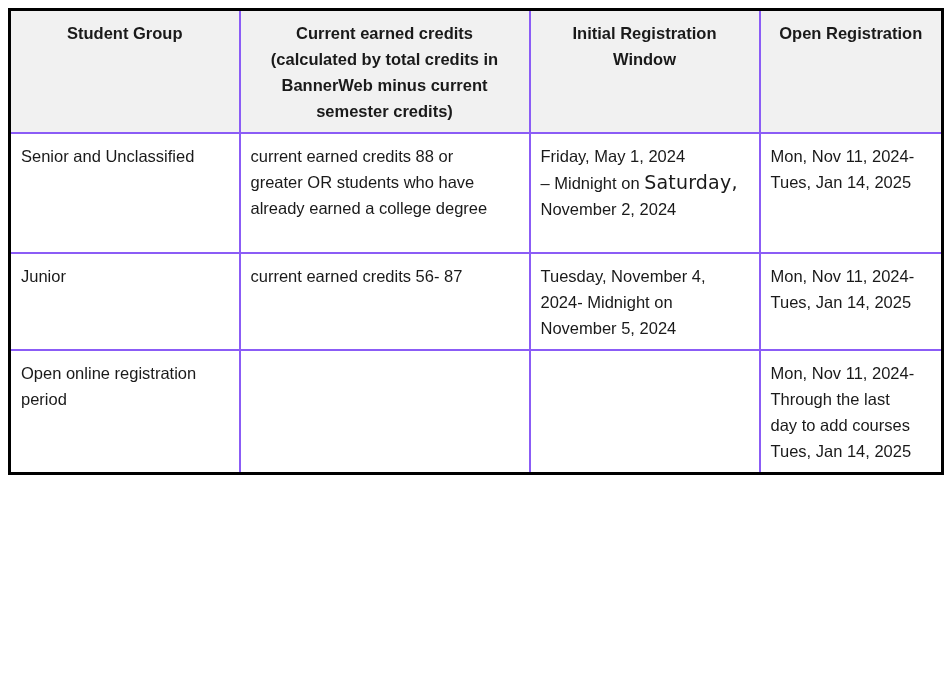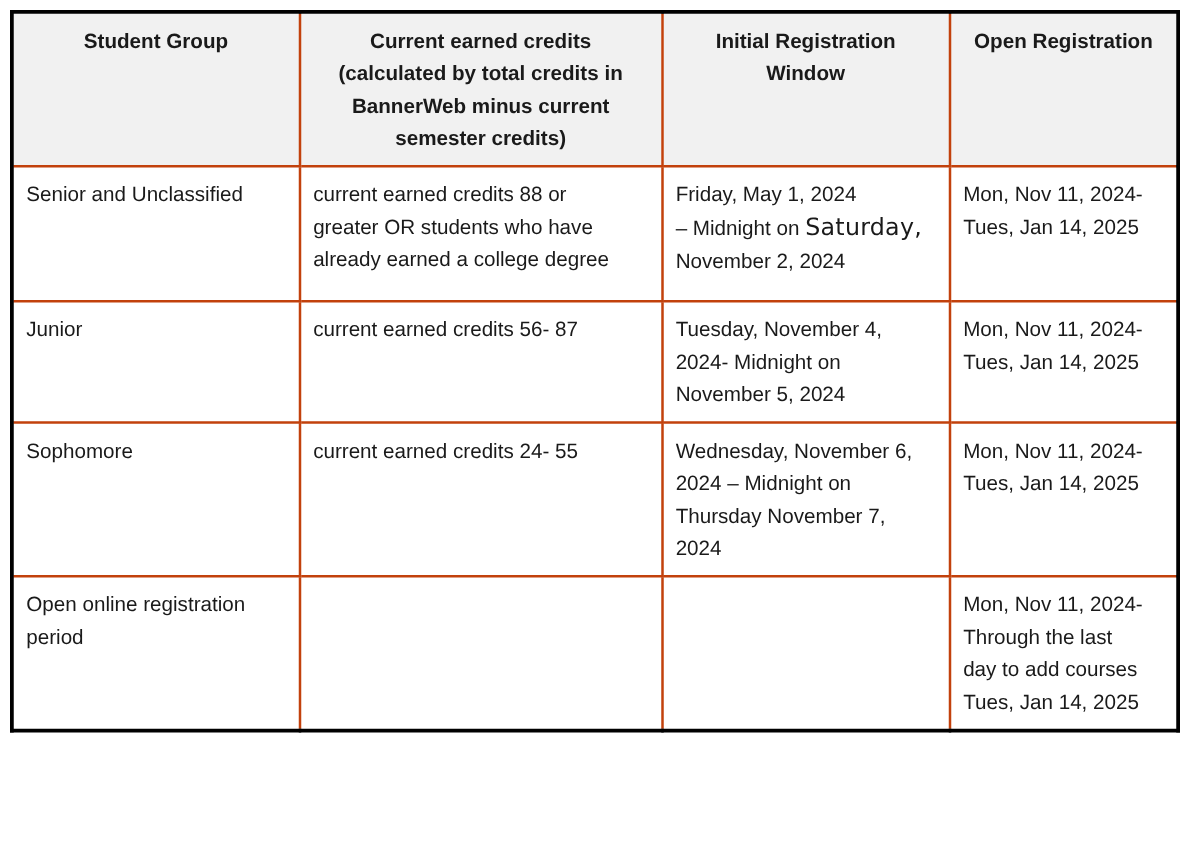--- a/index.html
+++ b/index.html
@@ -23,40 +23,40 @@
     width: 933px;
     border: 3px solid #000000;
   }
   .reg-table col.c1 { width: 230px; }
   .reg-table col.c2 { width: 290px; }
   .reg-table col.c3 { width: 230px; }
   .reg-table col.c4 { width: 183px; }
 
   .reg-table th,
   .reg-table td {
-    border: 2px solid #c2410c;
+    border: 2px solid #8b5cf6;
     vertical-align: top;
     padding: 9px 10px 8px 10px;
     font-size: 16.5px;
     line-height: 26px;
     white-space: pre-line;
     overflow: hidden;
   }
   .reg-table th {
     background: #f1f1f1;
     font-weight: bold;
     text-align: center;
     color: #1a1a1a;
   }
   .reg-table td {
     background: #ffffff;
     text-align: left;
   }
   tr.row-header  { height: 112px; }
-  tr.row-senior  { height: 108px; }
+  tr.row-senior  { height: 120px; }
   tr.row-junior  { height: 97px;  }
   tr.row-soph    { height: 110px; }
   tr.row-first   { height: 86px;  }
   tr.row-open    { height: 112px; }
 
   .alt-font {
     font-family: "DejaVu Sans", sans-serif;
     font-size: 19px;
     letter-spacing: 0.2px;
   }
@@ -99,30 +99,20 @@
       <tr class="row-junior">
         <td>Junior</td>
         <td>current earned credits 56- 87</td>
         <td>Tuesday, November 4,
 2024- Midnight on
 November 5, 2024</td>
         <td>Mon, Nov 11, 2024-
 Tues, Jan 14, 2025</td>
       </tr>
 
-      <tr class="row-soph">
-        <td>Sophomore</td>
-        <td>current earned credits 24- 55</td>
-        <td>Wednesday, November 6,
-2024 – Midnight on
-Thursday November 7,
-2024</td>
-        <td>Mon, Nov 11, 2024-
-Tues, Jan 14, 2025</td>
-      </tr>
 
 
       <tr class="row-open">
         <td>Open online registration
 period</td>
         <td></td>
         <td></td>
         <td>Mon, Nov 11, 2024-
 Through the last
 day to add courses

